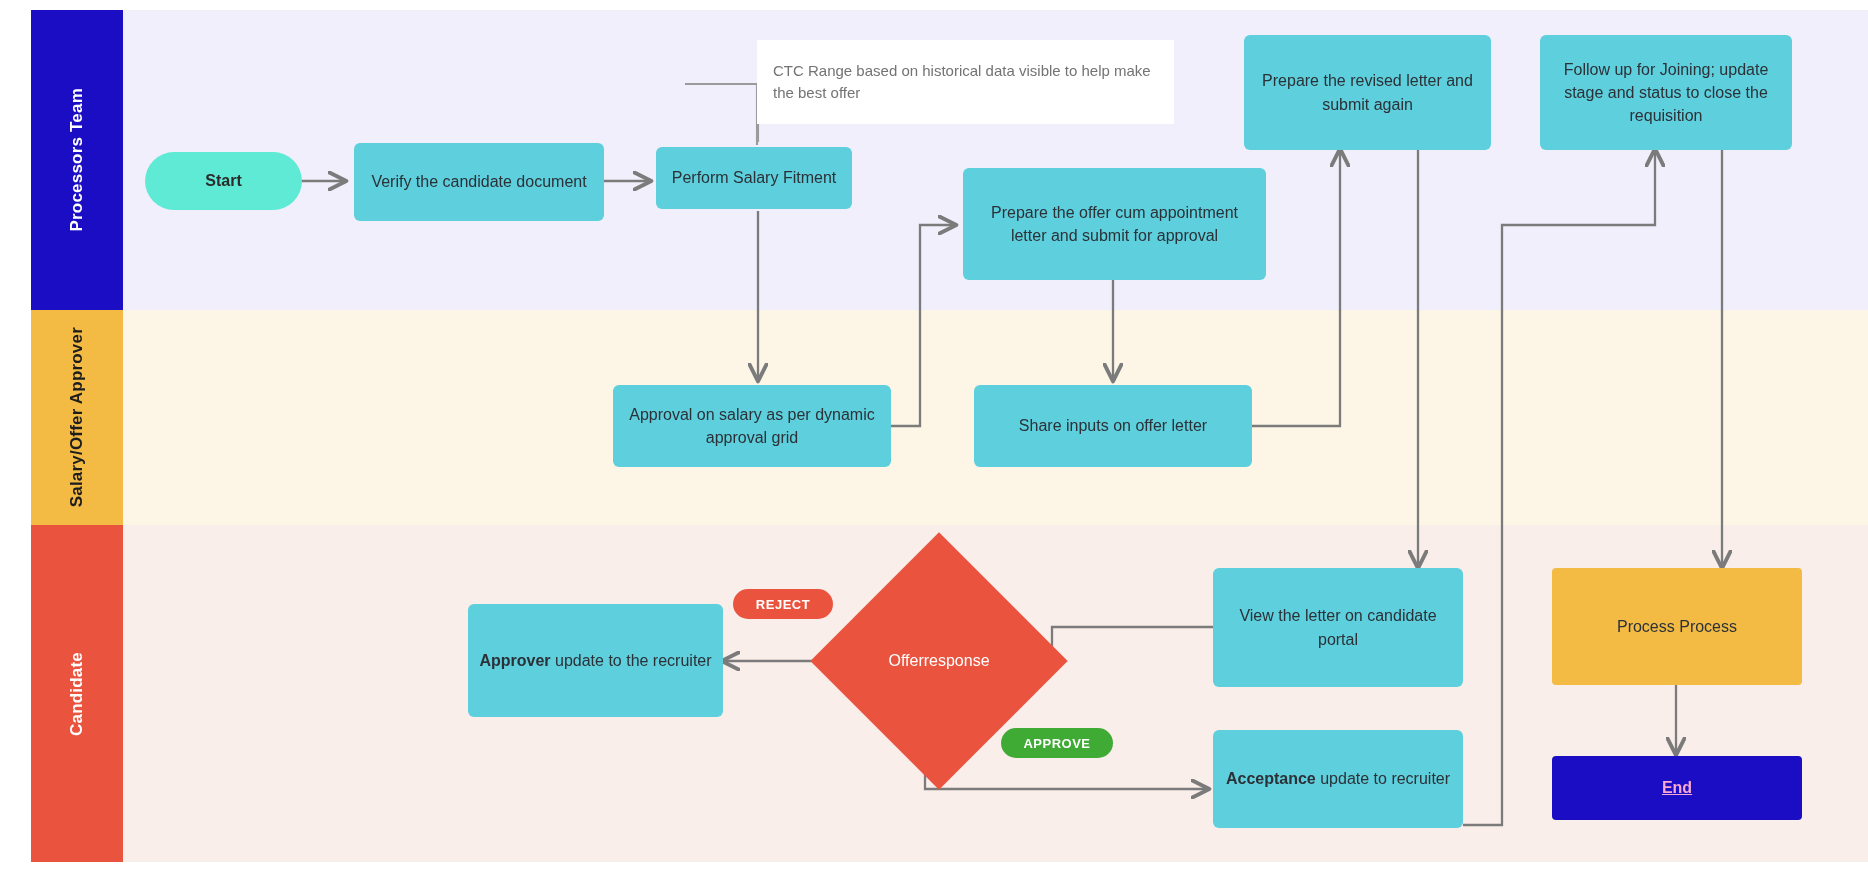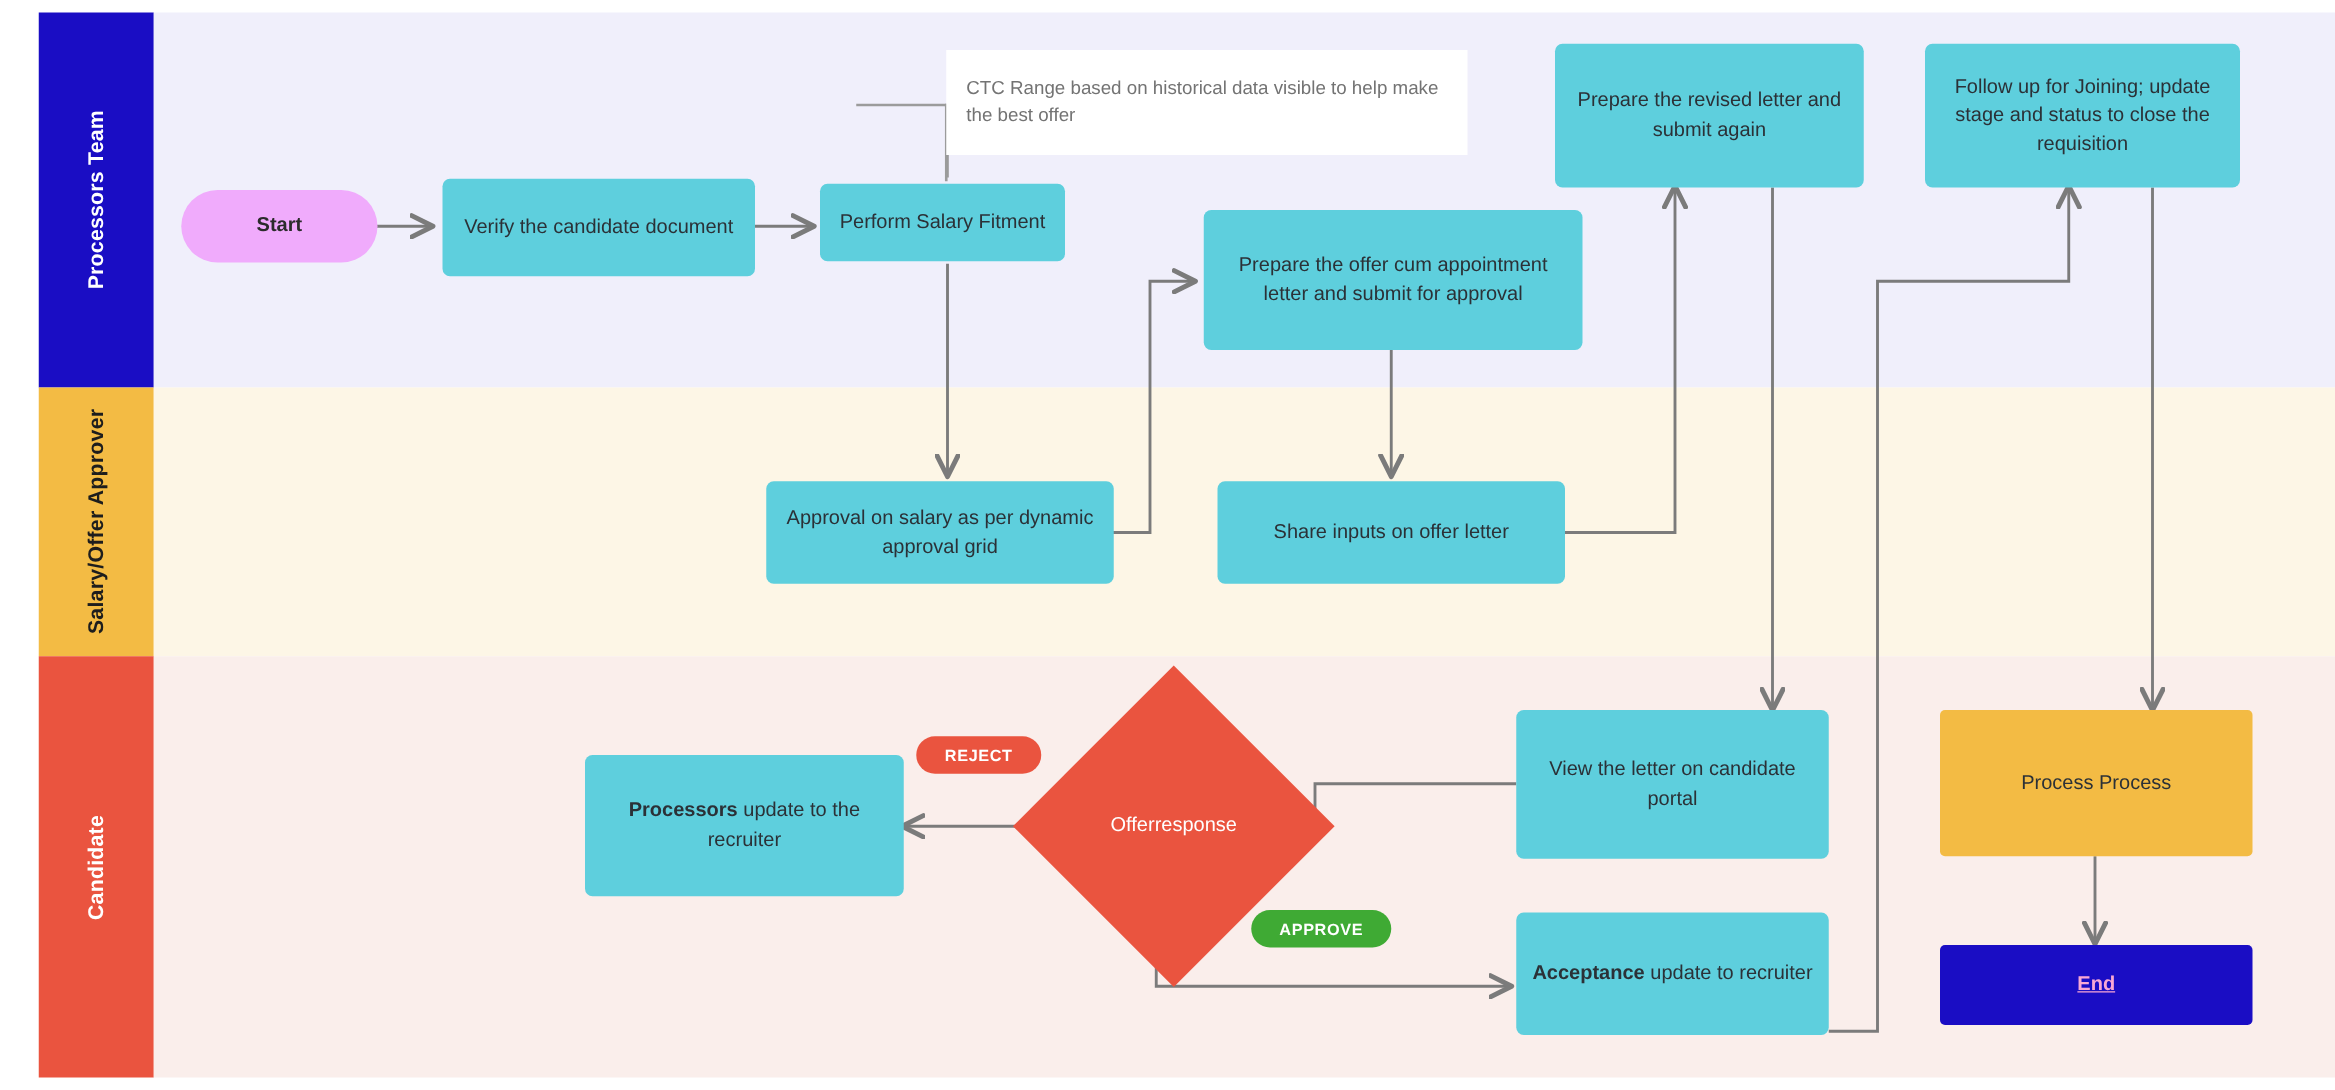--- a/index.html
+++ b/index.html
@@ -28,21 +28,21 @@
   #lane-cand{top:525px;height:337px;}
   #lane-cand .lane-header{background:#ea543f;}
   #lane-cand .lane-header span{color:#ffffff;}
   #lane-cand .lane-body{background:#faeeeb;}
 
   
   .node{position:absolute;display:flex;align-items:center;justify-content:center;
         text-align:center;box-sizing:border-box;padding:6px 10px;
         font-size:16px;line-height:1.45;color:#2b3137;}
   .proc{background:#5ecfdd;border-radius:6px;}
-  .term{background:#f0abfc;color:#2b2b2b;font-weight:bold;border-radius:34px;}
+  .term{background:#5eead4;color:#2b2b2b;font-weight:bold;border-radius:34px;}
   .rect-yellow{background:#f3bb44;color:#2b3137;border-radius:4px;}
   .rect-blue{background:#1a0dc4;color:#f9a8d4;font-weight:bold;border-radius:4px;text-decoration:underline;}
   .note{background:#ffffff;color:#737373;font-size:15px;line-height:1.5;
         text-align:left;justify-content:flex-start;padding:12px 16px;}
   .diamond-wrap{position:absolute;}
   .diamond{position:absolute;left:0;top:0;width:100%;height:100%;
            background:#ea543f;transform:rotate(45deg);}
   .diamond-label{position:absolute;left:0;top:0;width:100%;height:100%;
                  display:flex;flex-direction:row;align-items:center;
                  justify-content:center;color:#ffffff;font-size:16px;line-height:2.1;}
@@ -167,21 +167,21 @@
   <div class="pill pill-reject" style="left:733px;top:589px;width:100px;height:30px;">
     <span>REJECT</span>
   </div>
 
   <div class="pill pill-approve" style="left:1001px;top:728px;width:112px;height:30px;">
     <span>APPROVE</span>
   </div>
 
   <div class="node proc" style="left:468px;top:604px;width:255px;height:113px;">
     <span>
-      <b class="b">Processors</b><span> update to the recruiter</span>
+      <b class="b">Approver</b><span> update to the recruiter</span>
     </span>
   </div>
 
   <div class="node proc" style="left:1213px;top:568px;width:250px;height:119px;">
     <span>View the letter on candidate portal</span>
   </div>
 
   <div class="node proc" style="left:1213px;top:730px;width:250px;height:98px;">
     <span>
       <b class="b">Acceptance</b><span> update to recruiter</span>

